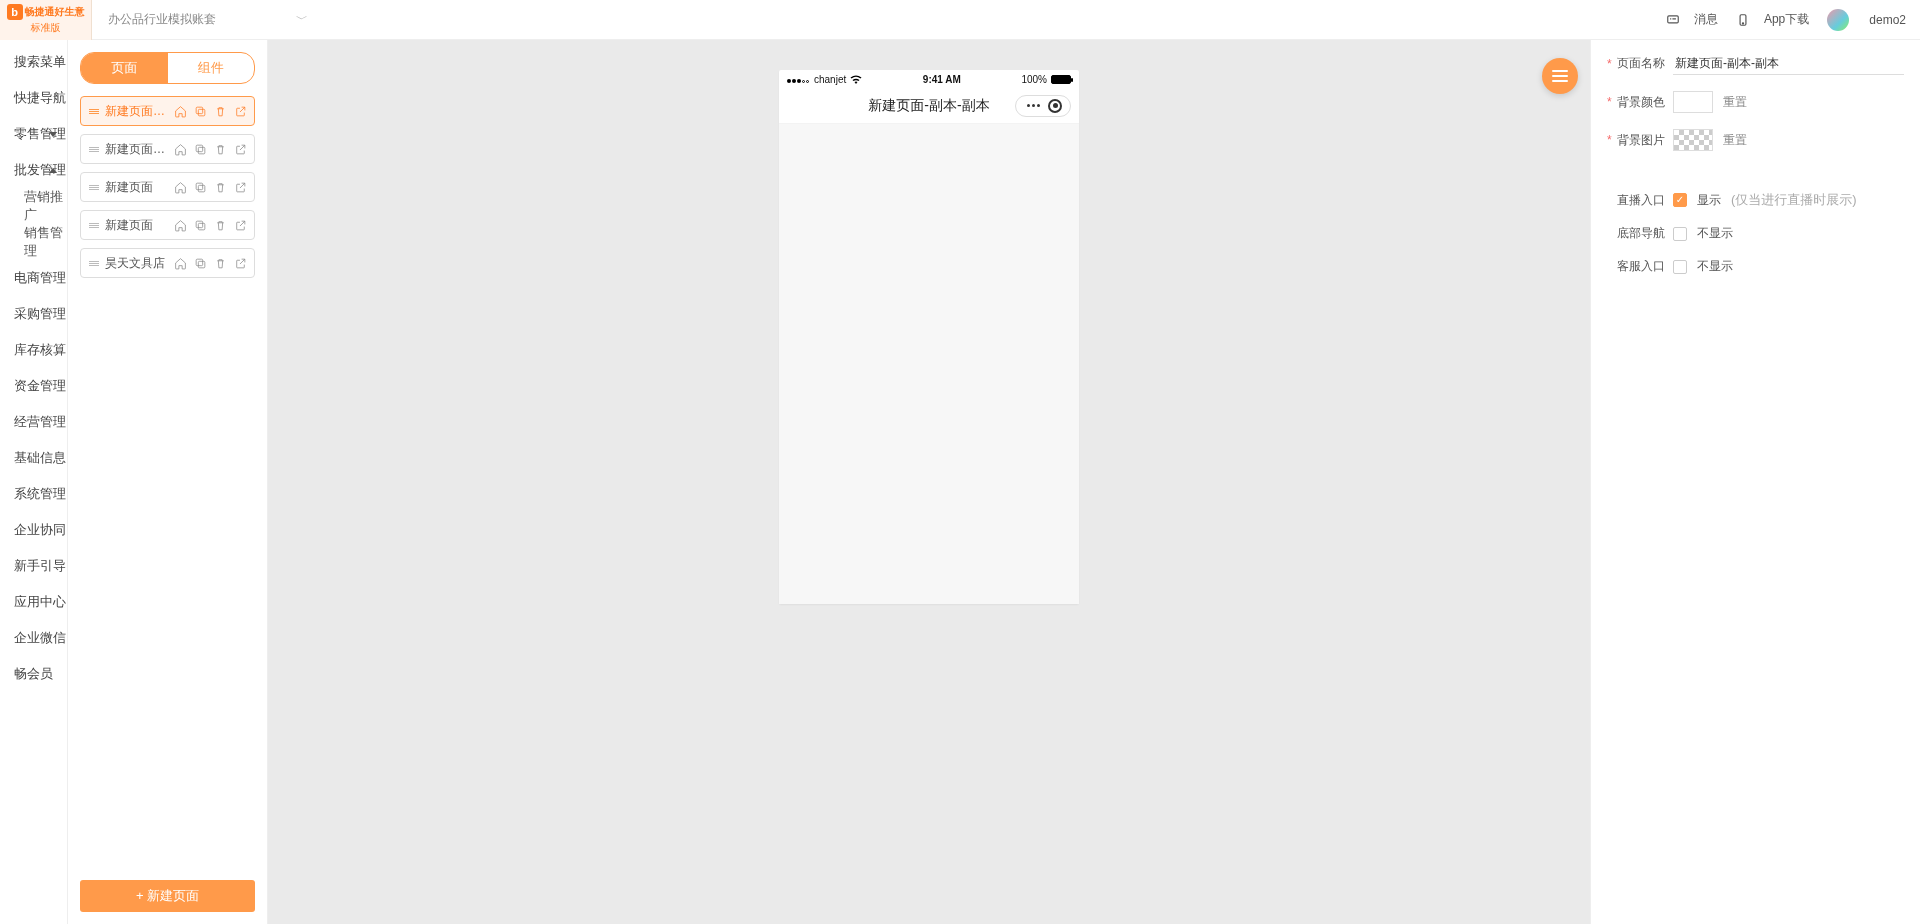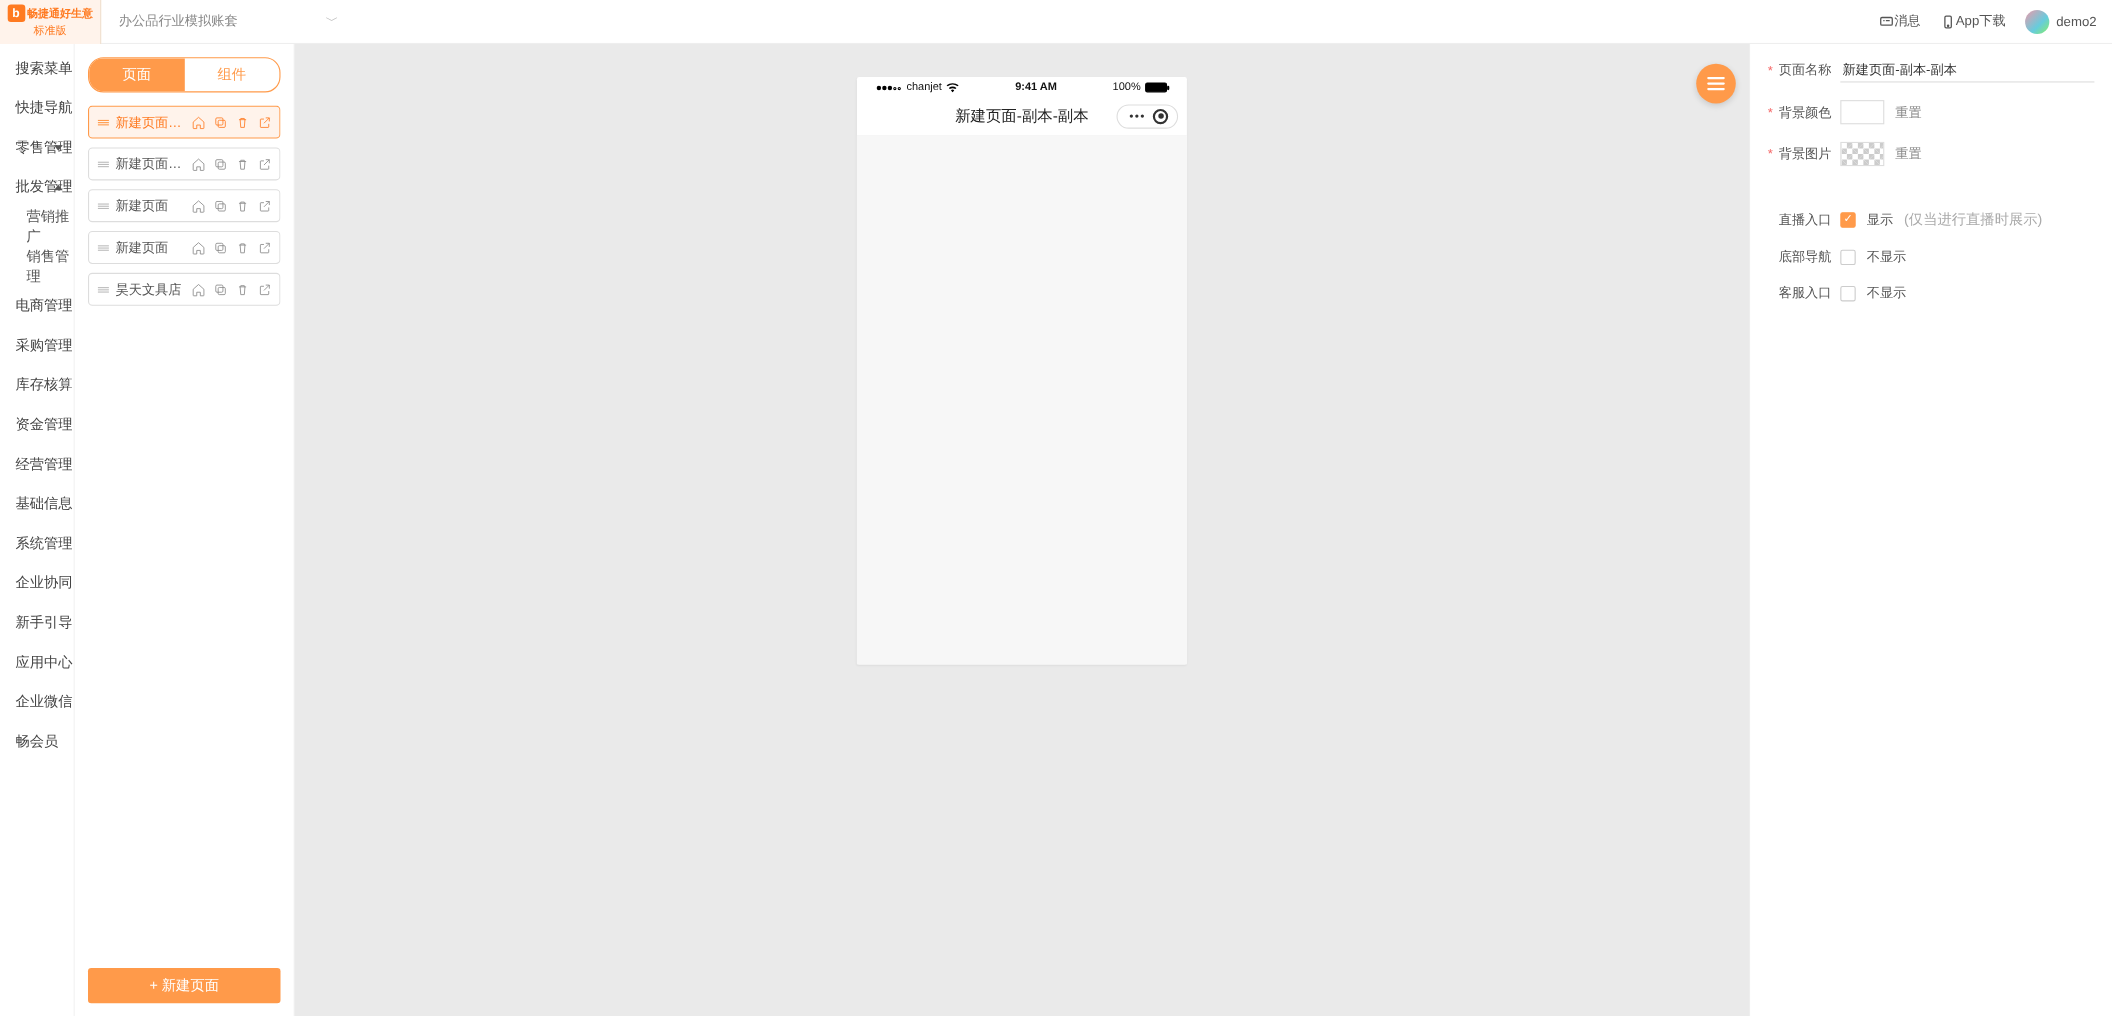--- a/index.html
+++ b/index.html
@@ -8,21 +8,21 @@
 
 .topbar { height: 40px; display: flex; align-items: center; border-bottom: 1px solid #eee; }
 .logo-area { width: 92px; height: 40px; background: #fff3eb; display: flex; flex-direction: column; align-items: center; justify-content: center; border-right: 1px solid #f0e0d0; }
 .logo-row { display: flex; align-items: center; gap: 2px; }
 .logo-mark { width: 16px; height: 16px; background: #ff7a21; border-radius: 3px; display: inline-flex; align-items: center; justify-content: center; color: #fff; font-weight: bold; font-size: 11px; }
 .logo-text { color: #ff7a21; font-size: 10px; font-weight: 600; }
 .logo-sub { color: #ff7a21; font-size: 10px; margin-top: 1px; }
 .acct-select { flex: 0 0 auto; margin-left: 16px; color: #888; font-size: 12px; display: flex; align-items: center; gap: 80px; cursor: pointer; }
 .acct-select .chev { color: #bbb; font-size: 12px; }
 .topbar-spacer { flex: 1; }
-.top-action { display: flex; align-items: center; gap: 0; margin-right: 18px; color: #555; font-size: 12px; cursor: pointer; }
+.top-action { display: flex; align-items: center; gap: 14px; margin-right: 18px; color: #555; font-size: 12px; cursor: pointer; }
 .top-action svg { width: 14px; height: 14px; }
 .avatar { width: 22px; height: 22px; border-radius: 50%; background: linear-gradient(135deg,#e9a 0%,#6cd 60%,#8e6 100%); margin-right: 6px; }
 
 
 .layout { display: flex; height: calc(100vh - 40px); }
 .sidebar { width: 68px; background: #fff; border-right: 1px solid #eee; overflow-y: auto; padding-top: 4px; }
 .side-item { height: 36px; display: flex; align-items: center; padding-left: 14px; font-size: 13px; color: #444; cursor: pointer; position: relative; }
 .side-item.has-children::after { content: ""; position: absolute; right: 10px; width: 0; height: 0; border-left: 4px solid transparent; border-right: 4px solid transparent; }
 .side-item.collapsed::after { border-top: 5px solid #555; }
 .side-item.expanded::after { border-bottom: 5px solid #555; }
@@ -55,21 +55,21 @@
 .page-row.sel .drag span { background: #ff9a4a; }
 .page-row .nm { flex: 1; white-space: nowrap; overflow: hidden; text-overflow: ellipsis; }
 .page-row .ic { width: 16px; height: 16px; display: flex; align-items: center; justify-content: center; cursor: pointer; }
 .page-row .ic svg { width: 13px; height: 13px; stroke: #888; fill: none; stroke-width: 1.4; }
 .page-row.sel .ic svg { stroke: #ff7a21; }
 .new-page-btn { height: 32px; background: #ff9a4a; color: #fff; display: flex; align-items: center; justify-content: center; border-radius: 3px; cursor: pointer; font-size: 13px; margin-top: 8px; }
 
 
 .canvas-wrap { flex: 1; background: #eaeaea; position: relative; display: flex; align-items: flex-start; justify-content: center; overflow: auto; padding-top: 30px; }
 .phone { width: 300px; background: #fff; border-radius: 2px; box-shadow: 0 1px 2px rgba(0,0,0,0.05); }
-.phone-status { height: 18px; display: flex; align-items: center; justify-content: space-between; padding: 0 18px; font-size: 10px; color: #111; }
+.phone-status { height: 18px; display: flex; align-items: center; justify-content: space-between; padding: 0 8px; font-size: 10px; color: #111; }
 .phone-status .l { display: flex; align-items: center; gap: 4px; }
 .phone-status .dots span { display: inline-block; width: 4px; height: 4px; border-radius: 50%; background: #000; margin-right: 1px; }
 .phone-status .dots span.hollow { background: transparent; border: 1px solid #000; width: 3px; height: 3px; }
 .phone-status .r { display: flex; align-items: center; gap: 4px; }
 .phone-status .batt { width: 20px; height: 9px; border: 1px solid #000; border-radius: 2px; position: relative; background: #000; }
 .phone-status .batt::after { content: ""; position: absolute; right: -3px; top: 2px; width: 2px; height: 4px; background: #000; border-radius: 1px; }
 .phone-title { height: 36px; display: flex; align-items: center; justify-content: center; position: relative; font-size: 14px; color: #222; border-bottom: 1px solid #f3f3f3; }
 .phone-title .pill { position: absolute; right: 8px; display: flex; gap: 6px; border: 1px solid #ddd; border-radius: 14px; padding: 3px 8px; align-items: center; }
 .phone-title .pill .d { width: 18px; display: flex; justify-content: center; }
 .phone-title .pill .d span { width: 3px; height: 3px; background: #333; border-radius: 50%; margin: 0 1px; }

